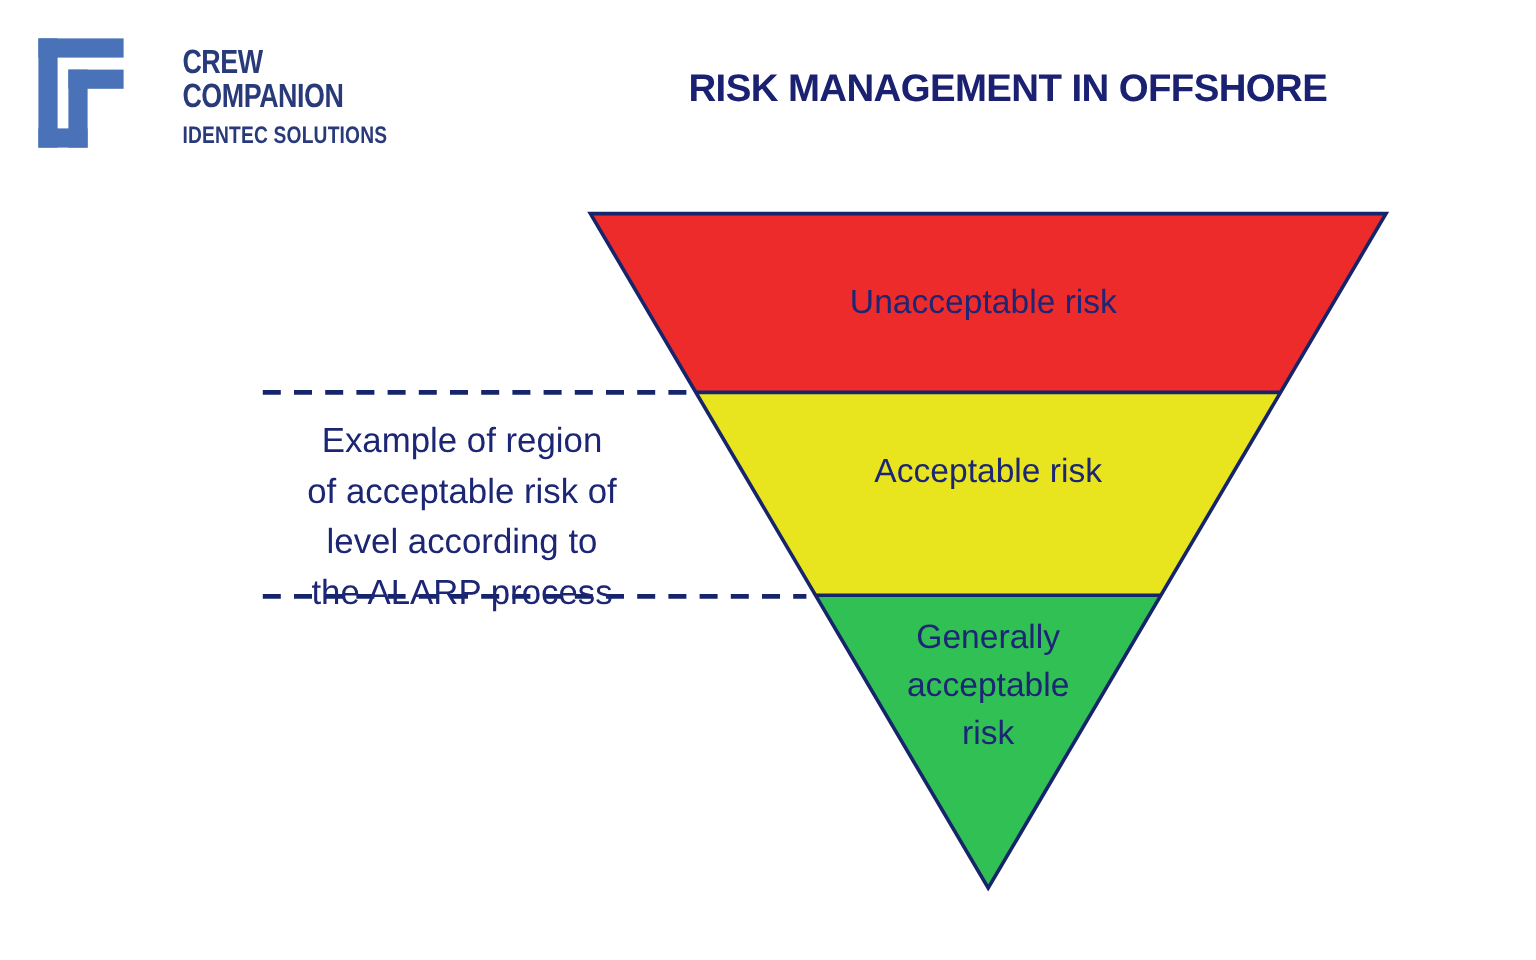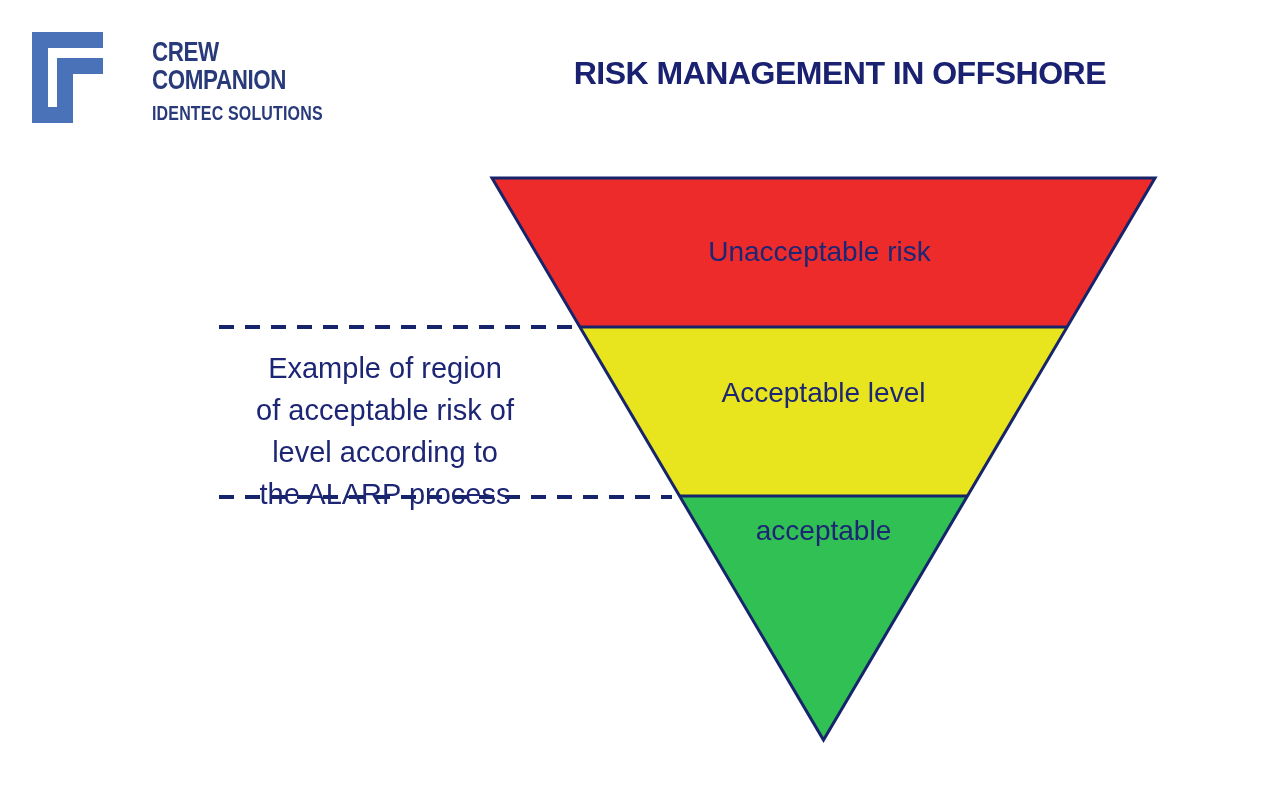--- a/index.html
+++ b/index.html
@@ -125,25 +125,27 @@
     <path class="outline" d="M492,178 L1155,178 L823.5,740 Z"></path>
     <line class="dashed" x1="219" y1="327" x2="578" y2="327"></line>
     <line class="dashed" x1="219" y1="497" x2="672" y2="497"></line>
   </svg>
 
   <div class="label lbl-unacceptable">
     <div>Unacceptable risk</div>
   </div>
 
   <div class="label lbl-alarp">
-    <div>Acceptable level</div>
+    <div>Acceptable risk</div>
   </div>
 
   <div class="label lbl-generally">
+    <div>Generally</div>
     <div>acceptable</div>
+    <div>risk</div>
   </div>
 
   <div class="label annotation">
     <div>Example of region</div>
     <div>of acceptable risk of</div>
     <div>level according to</div>
     <div>the ALARP process</div>
   </div>
 
 </div>

